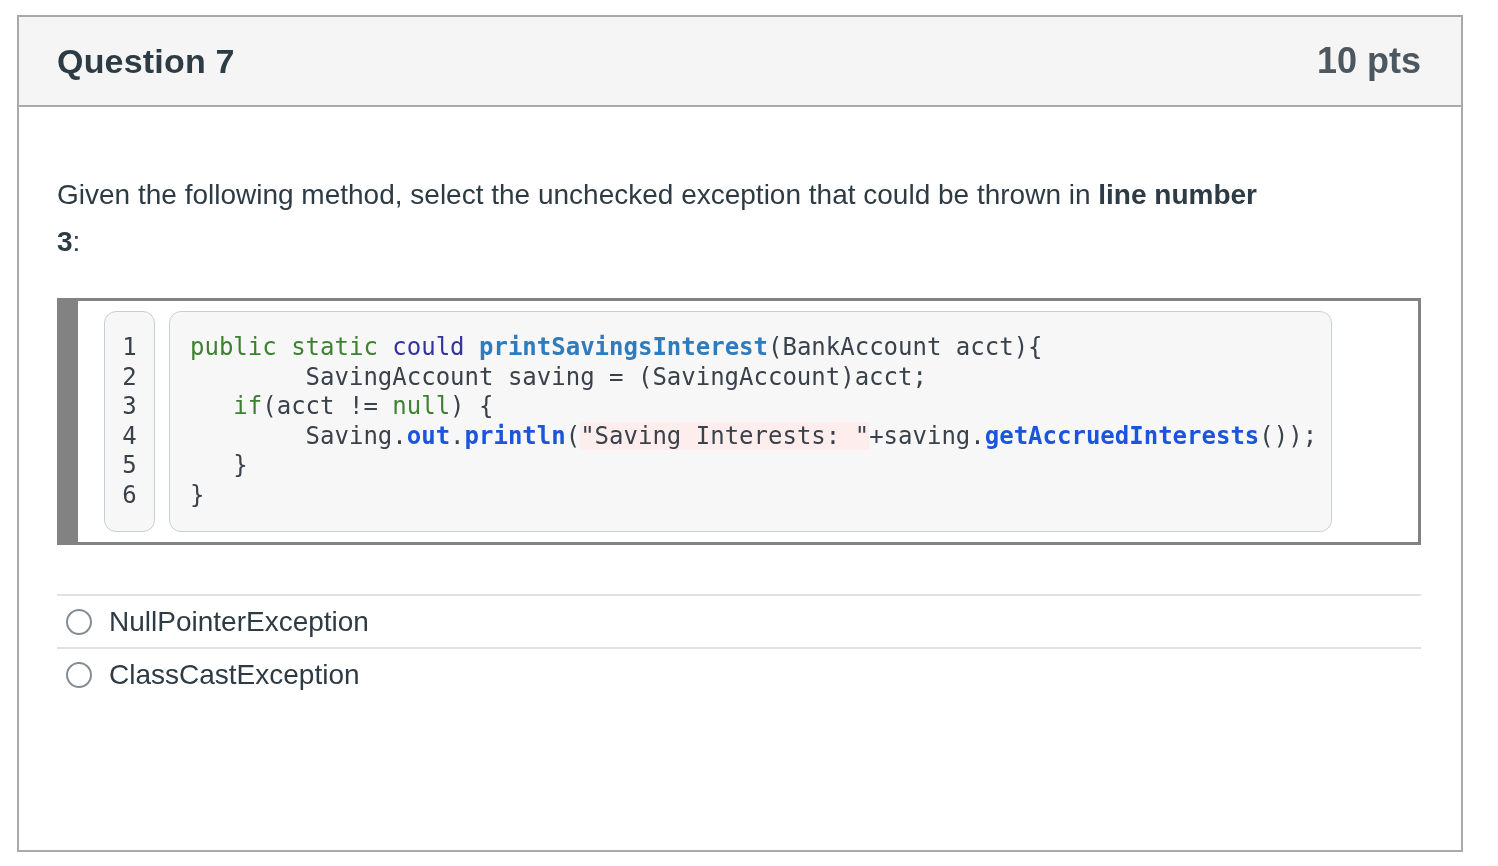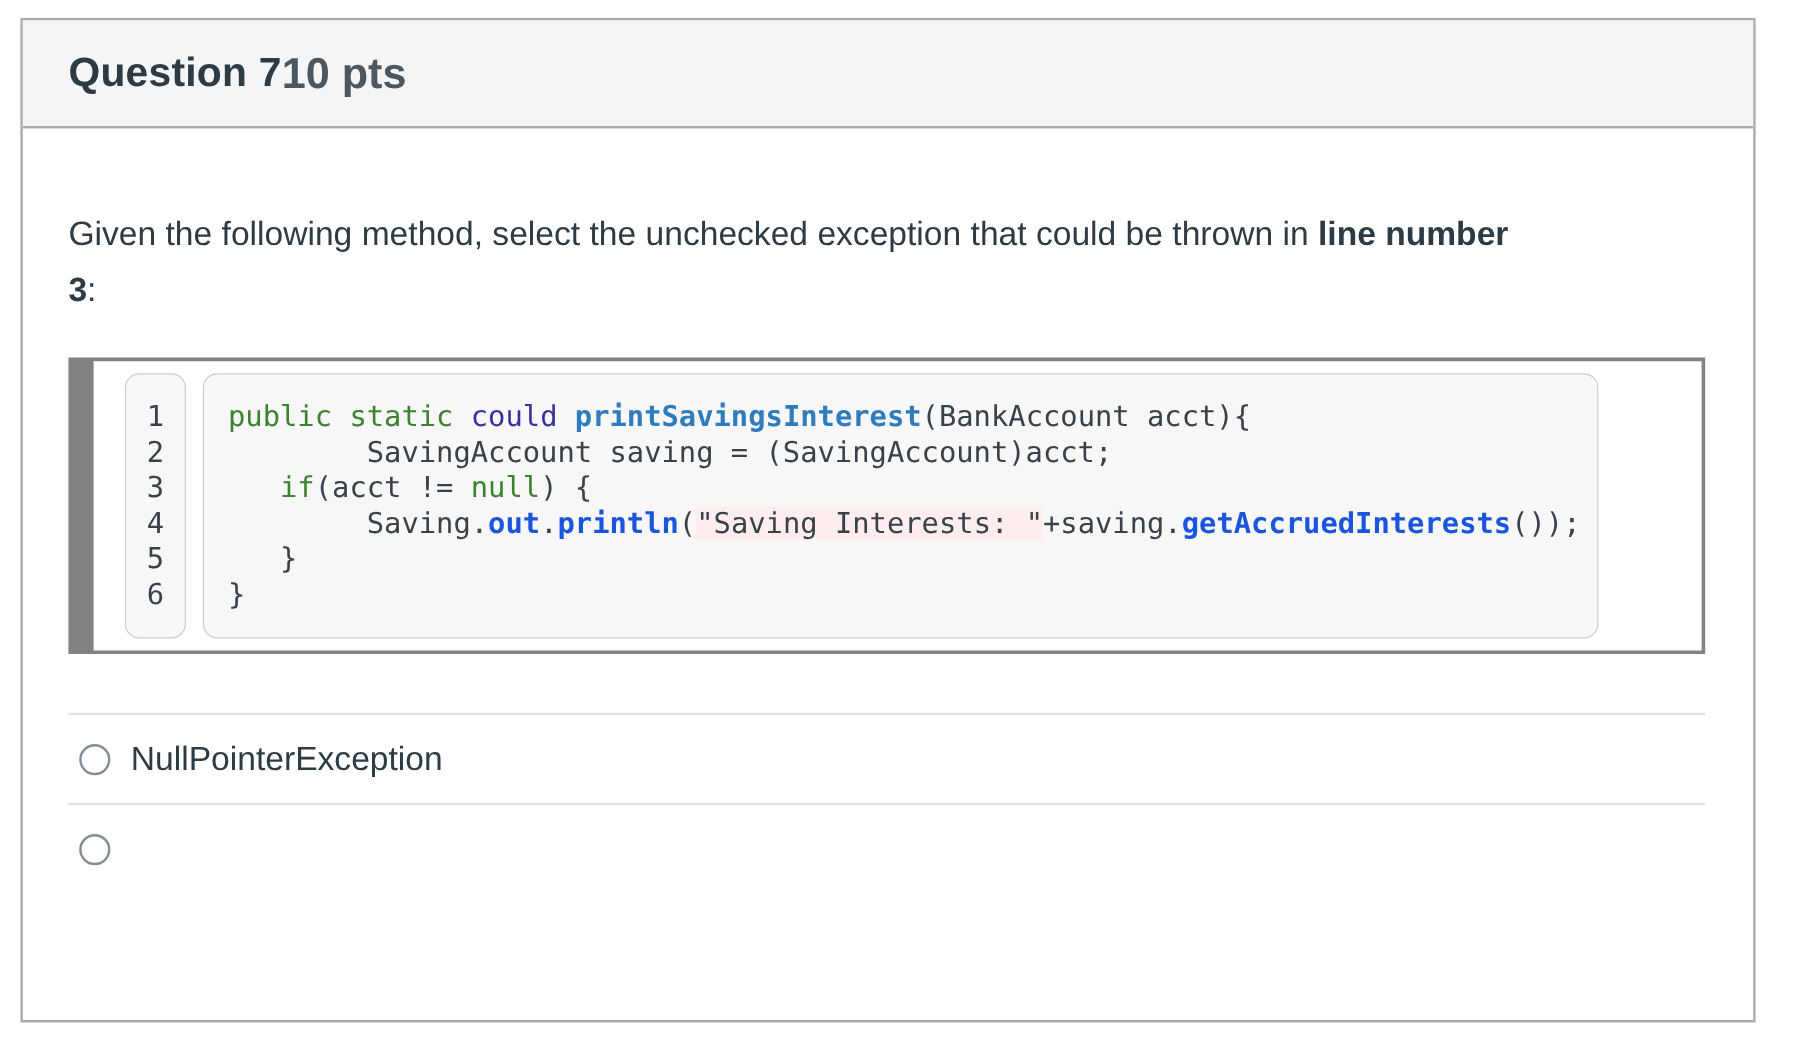--- a/index.html
+++ b/index.html
@@ -18,21 +18,21 @@
     height: 837px;
     border: 2px solid var(--border);
     background: #ffffff;
   }
   .card-header {
     height: 90px;
     background: var(--header_bg);
     border-bottom: 2px solid var(--border);
     display: flex;
     align-items: center;
-    justify-content: flex-start;
+    justify-content: space-between;
     padding: 0 40px 0 38px;
   }
   .card-title {
     font-size: 34px;
     font-weight: bold;
     color: var(--ink);
     letter-spacing: 0.2px;
   }
   .card-points {
     font-size: 36px;
@@ -87,21 +87,21 @@
   .tk-p { color: var(--code_ink); }
   .tk-k { color: var(--keyword); }
   .tk-n { color: var(--type); }
   .tk-f { color: var(--function); font-weight: bold; }
   .tk-m { color: var(--method); font-weight: bold; }
   .tk-s { color: var(--code_ink); background: var(--string_bg); }
 
   .options { margin-top: 49px; }
   .option {
     border-top: 2px solid var(--divider);
-    height: 75px;
+    height: 53px;
     display: flex;
     align-items: center;
     gap: 17px;
     padding-left: 9px;
     cursor: pointer;
   }
   .radio {
     width: 26px;
     height: 26px;
     border: 2px solid var(--radio);
@@ -148,16 +148,17 @@
         </div>
     </div>
 
     <div class="options">
       <div class="option">
         <span class="radio"></span>
         <span class="option-label">NullPointerException</span>
       </div>
       <div class="option">
         <span class="radio"></span>
+        <span class="option-label">ClassCastException</span>
       </div>
     </div>
   </div>
 </div>
 
 </body></html>

